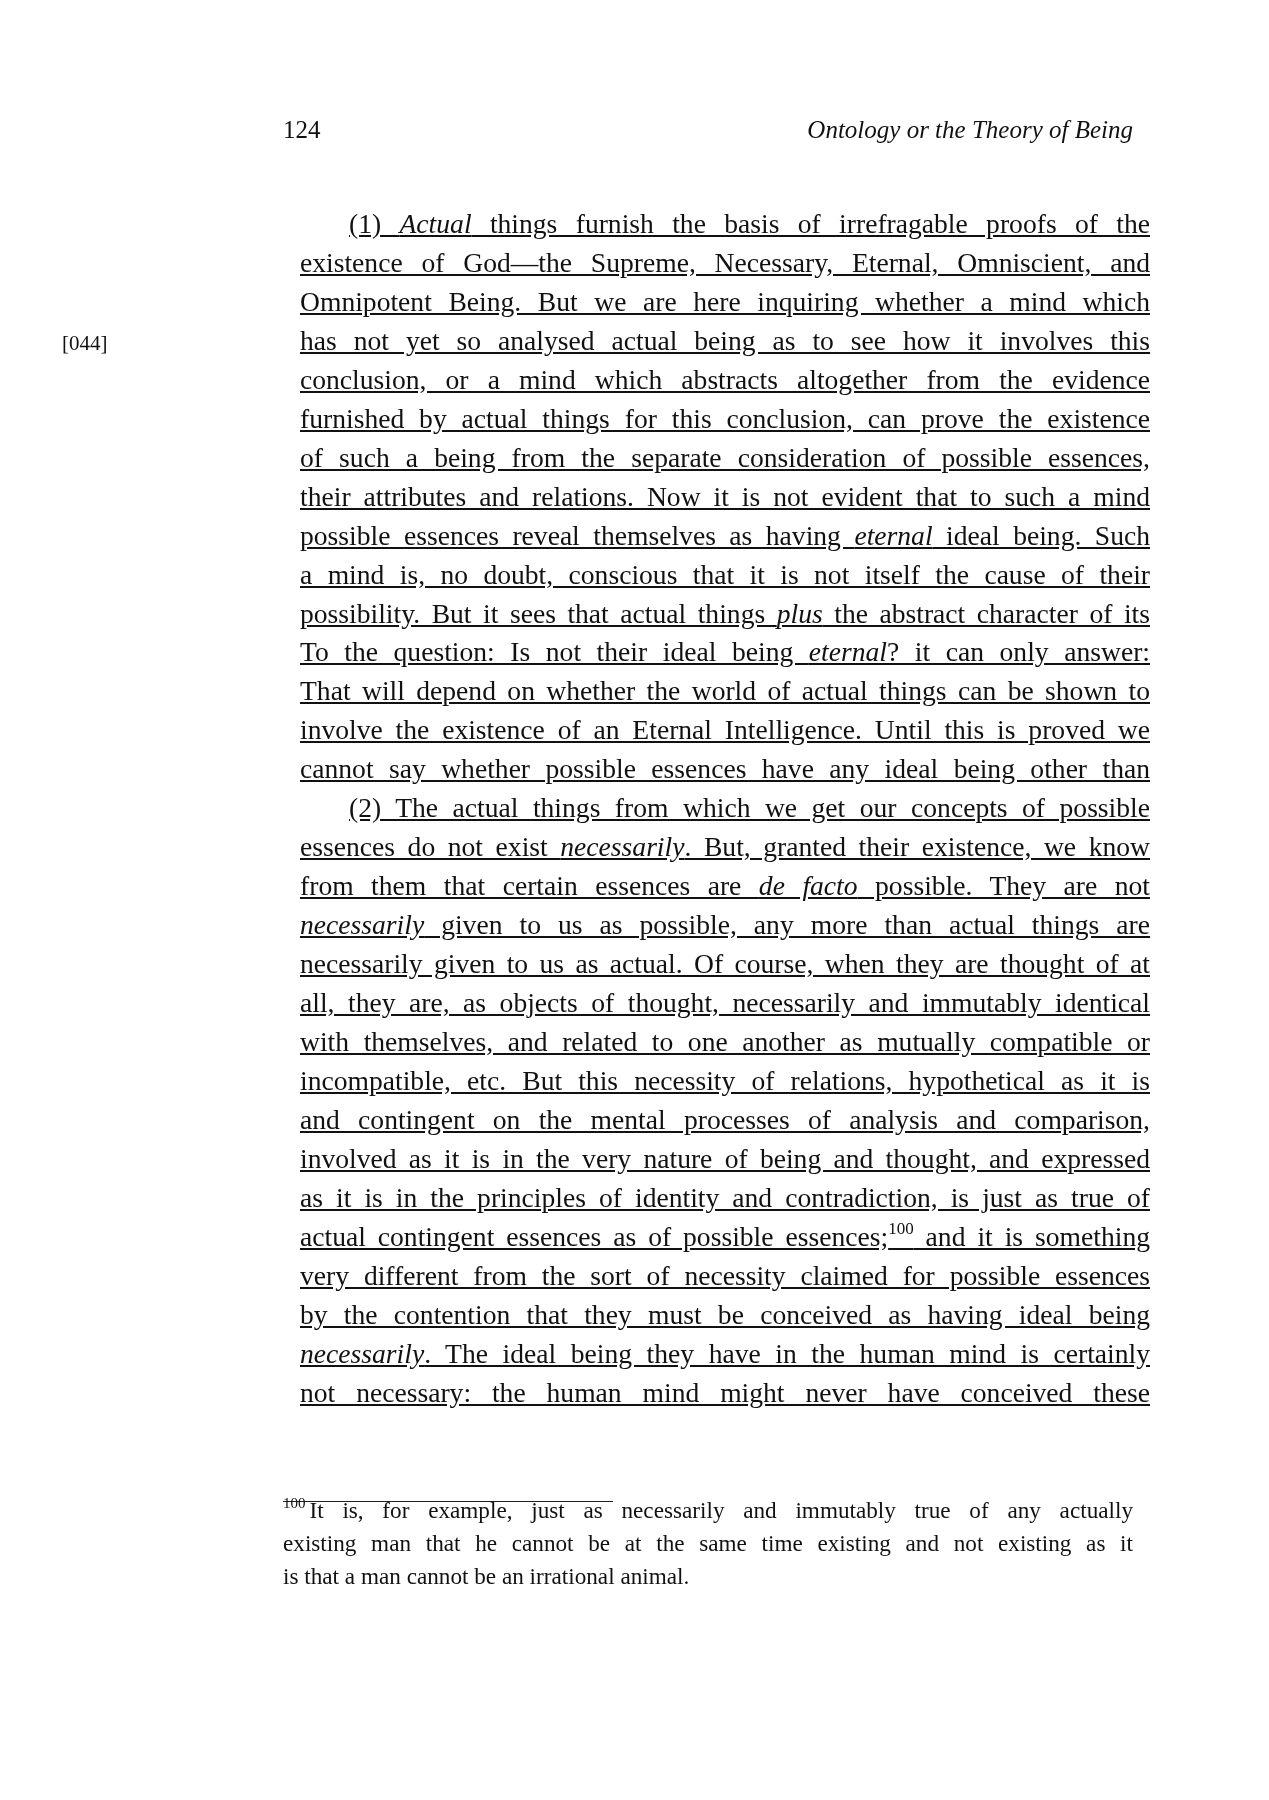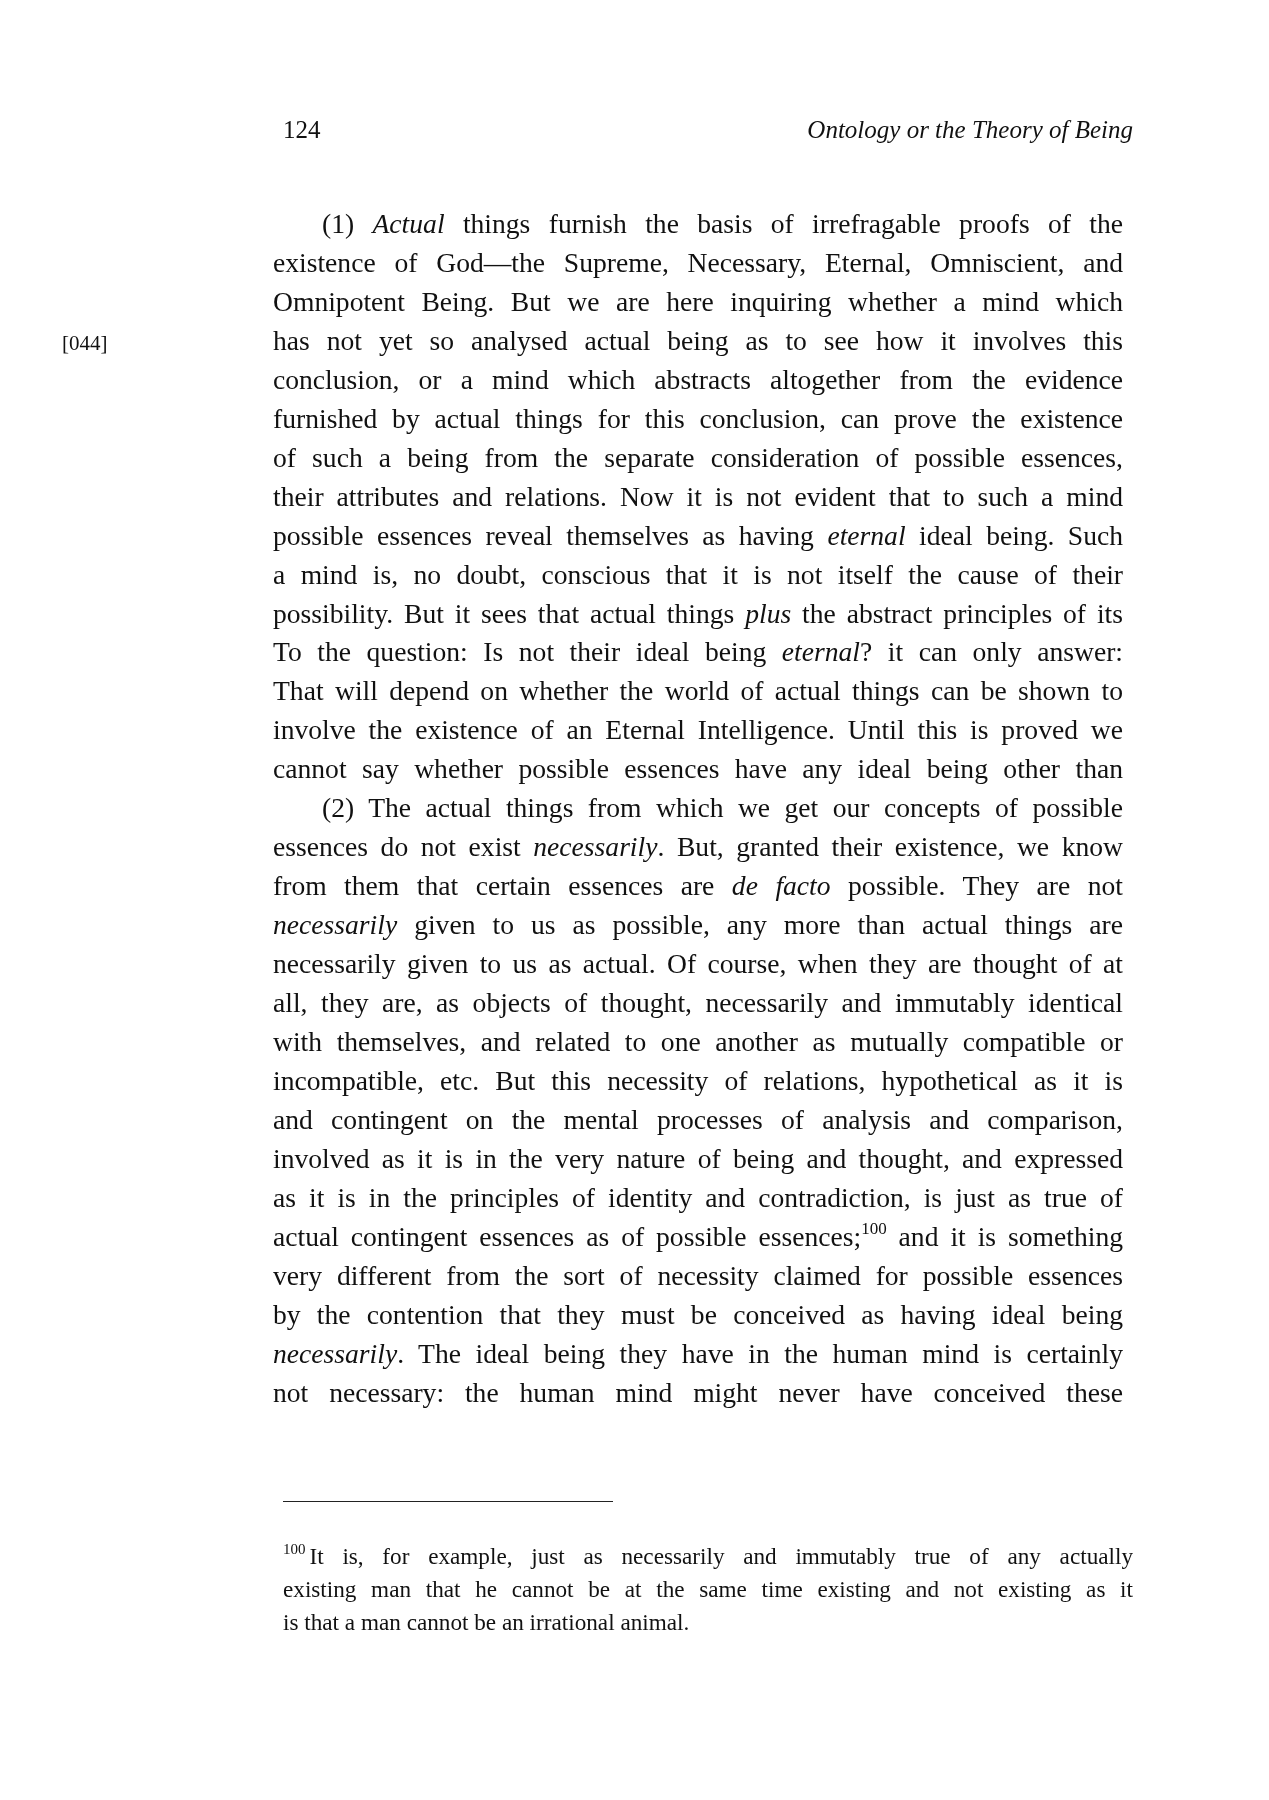--- a/index.html
+++ b/index.html
@@ -3,29 +3,29 @@
 <meta charset="utf-8">
 <style>
   html, body { margin: 0; padding: 0; background: #ffffff; }
   body { width: 1269px; height: 1800px; position: relative; overflow: hidden;
          font-family: "Liberation Serif", "DejaVu Serif", serif; color: #111111; }
   .header { position: absolute; left: 283px; top: 110px; width: 850px; height: 40px;
             font-size: 25px; line-height: 40px; }
   .header .pn { position: absolute; left: 0; top: 0; }
   .header .rt { position: absolute; right: 0; top: 0; font-style: italic; }
   .margin-note { position: absolute; left: 62px; top: 326px; font-size: 21px; line-height: 34px; }
-  .body-text { position: absolute; left: 273px; top: 205px; width: 850px;
-               font-size: 27.6px; line-height: 38.95px; text-align: justify; }
+  .body-text { position: absolute; left: 300px; top: 205px; width: 850px;
+               font-size: 27.6px; line-height: 38.95px; text-align: justify; text-decoration: underline; }
   .line { display: block; text-align: justify; text-align-last: justify; white-space: nowrap; }
   .line.last { text-align-last: left; }
   .line.ind { padding-left: 49px; }
   .body-text sup { font-size: 17px; line-height: 0; vertical-align: 12px; }
   .fn-rule { position: absolute; left: 283px; top: 1501px; width: 330px; height: 0;
              border-top: 1.3px solid #222; }
-  .footnote { position: absolute; left: 283px; top: 1540px; width: 850px;
+  .footnote { position: absolute; left: 283px; top: 1494px; width: 850px;
               font-size: 23.2px; line-height: 33px; }
   .footnote sup { font-size: 15px; line-height: 0; vertical-align: 10px; margin-right: 4px; }
   i { font-style: italic; }
 </style>
 </head>
 <body>
 
 <div class="header">
   <span class="pn">124</span>
   <span class="rt">Ontology or the Theory of Being</span>
@@ -37,21 +37,21 @@
     <span class="line ind"><span>(1) </span><i>Actual</i><span> things furnish the basis of irrefragable proofs of the</span></span>
     <span class="line"><span>existence of God—the Supreme, Necessary, Eternal, Omniscient, and</span></span>
     <span class="line"><span>Omnipotent Being.  But we are here inquiring whether a mind which</span></span>
     <span class="line"><span>has not yet so  analysed actual being as to see how it involves this</span></span>
     <span class="line"><span>conclusion, or a mind which abstracts altogether from the evidence</span></span>
     <span class="line"><span>furnished by actual things for this conclusion, can prove the existence</span></span>
     <span class="line"><span>of such a being from the separate consideration of possible essences,</span></span>
     <span class="line"><span>their attributes and relations. Now it is not evident that to such a mind</span></span>
     <span class="line"><span>possible essences reveal themselves as having </span><i>eternal</i><span> ideal being. Such</span></span>
     <span class="line"><span>a mind is, no doubt, conscious that it is not itself the cause of their</span></span>
-    <span class="line"><span>possibility. But it sees that actual things </span><i>plus</i><span> the abstract principles of its</span></span>
+    <span class="line"><span>possibility. But it sees that actual things </span><i>plus</i><span> the abstract character of its</span></span>
     <span class="line"><span>To the question:  Is not their ideal being </span><i>eternal</i><span>?  it can only answer:</span></span>
     <span class="line"><span>That will depend on whether the world of actual things can be shown to</span></span>
     <span class="line"><span>involve the existence of an Eternal Intelligence. Until this is proved we</span></span>
     <span class="line"><span>cannot say whether possible essences have any ideal being other than</span></span>
     <span class="line ind"><span>(2) The actual things from which we get our concepts of possible</span></span>
     <span class="line"><span>essences do not exist </span><i>necessarily</i><span>. But, granted their existence, we know</span></span>
     <span class="line"><span>from them that certain essences are </span><i>de facto</i><span> possible.  They are not</span></span>
     <span class="line"><i>necessarily</i><span> given to us as possible, any more than actual things are</span></span>
     <span class="line"><span>necessarily given to us as actual. Of course, when they are thought of at</span></span>
     <span class="line"><span>all, they are, as objects of thought, necessarily and immutably identical</span></span>

